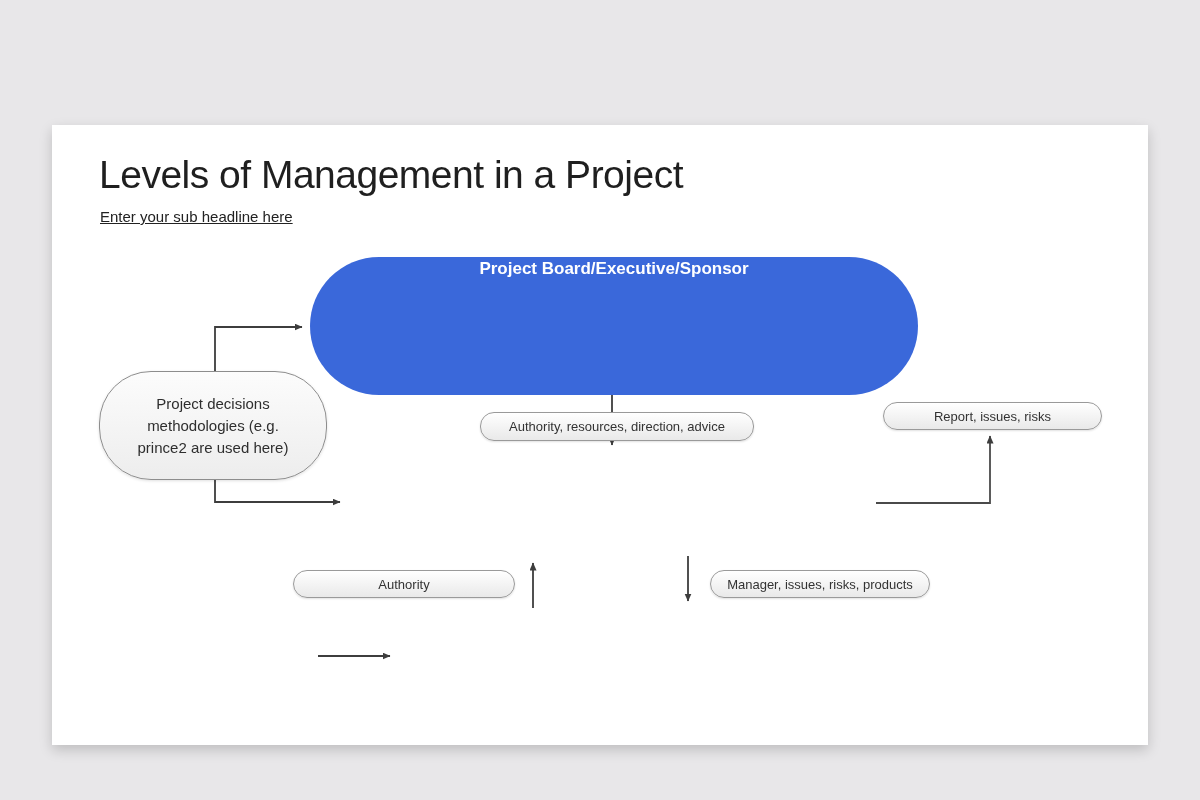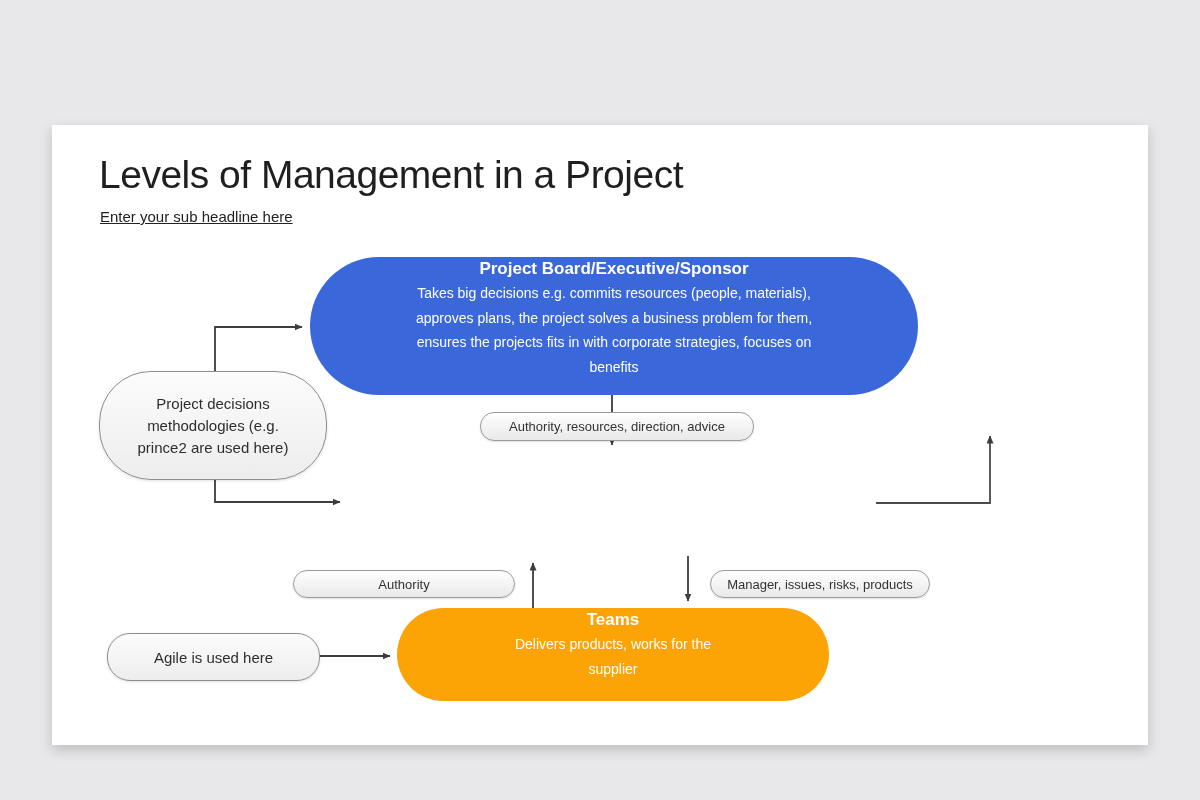--- a/index.html
+++ b/index.html
@@ -146,35 +146,26 @@
     <polyline points="163,353 163,377 288,377" fill="none" stroke="#3d3d3d" stroke-width="1.8" marker-end="url(#ah)"></polyline>
     <polyline points="560,270 560,320" fill="none" stroke="#3d3d3d" stroke-width="1.8" marker-end="url(#ah)"></polyline>
     <polyline points="824,378 938,378 938,311" fill="none" stroke="#4a4a4a" stroke-width="1.8" marker-end="url(#ah)"></polyline>
     <polyline points="481,483 481,438" fill="none" stroke="#3d3d3d" stroke-width="1.8" marker-end="url(#ah)"></polyline>
     <polyline points="636,431 636,476" fill="none" stroke="#3d3d3d" stroke-width="1.8" marker-end="url(#ah)"></polyline>
     <polyline points="266,531 338,531" fill="none" stroke="#3d3d3d" stroke-width="1.8" marker-end="url(#ah)"></polyline>
   </svg>
 
   <div class="pill board">
     <div class="pill-title">Project Board/Executive/Sponsor</div>
-    <div class="pill-body">Takes big decisions e.g. commits resources (people, materials),
-approves plans, the project solves a business problem for them,
-ensures the projects fits in with corporate strategies, focuses on
-benefits</div>
   </div>
 
 
-  <div class="pill teams">
-    <div class="pill-title">Teams</div>
-    <div class="pill-body">Delivers products, works for the
-supplier</div>
-  </div>
 
   <div class="bubble methodologies">Project decisions
 methodologies (e.g.
 prince2 are used here)</div>
-  <div class="bubble agile">Agile is used here</div>
 
   <div class="edge-label auth-res">Authority, resources, direction, advice</div>
+  <div class="edge-label report-r">Report, issues, risks</div>
   <div class="edge-label authority">Authority</div>
   <div class="edge-label report-p">Manager, issues, risks, products</div>
 
 </div>
 
 </body></html>

